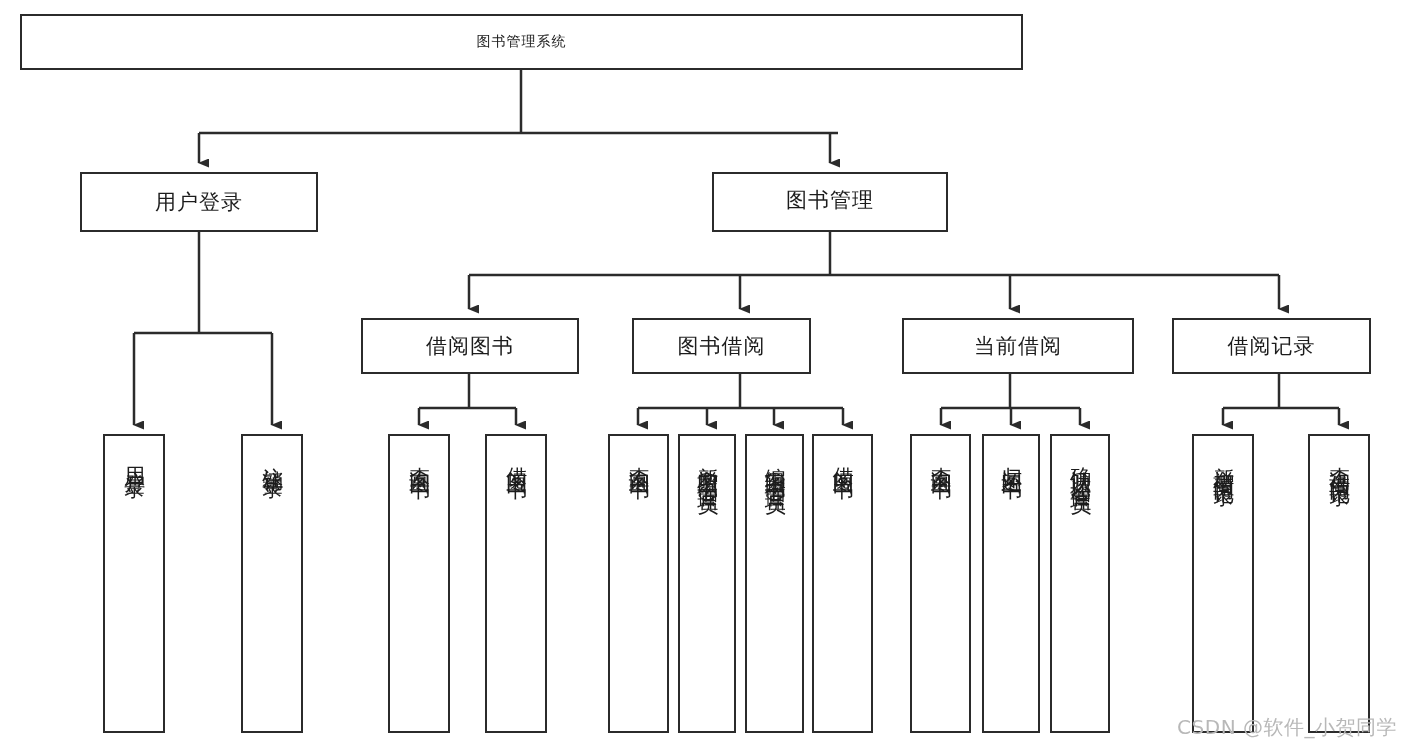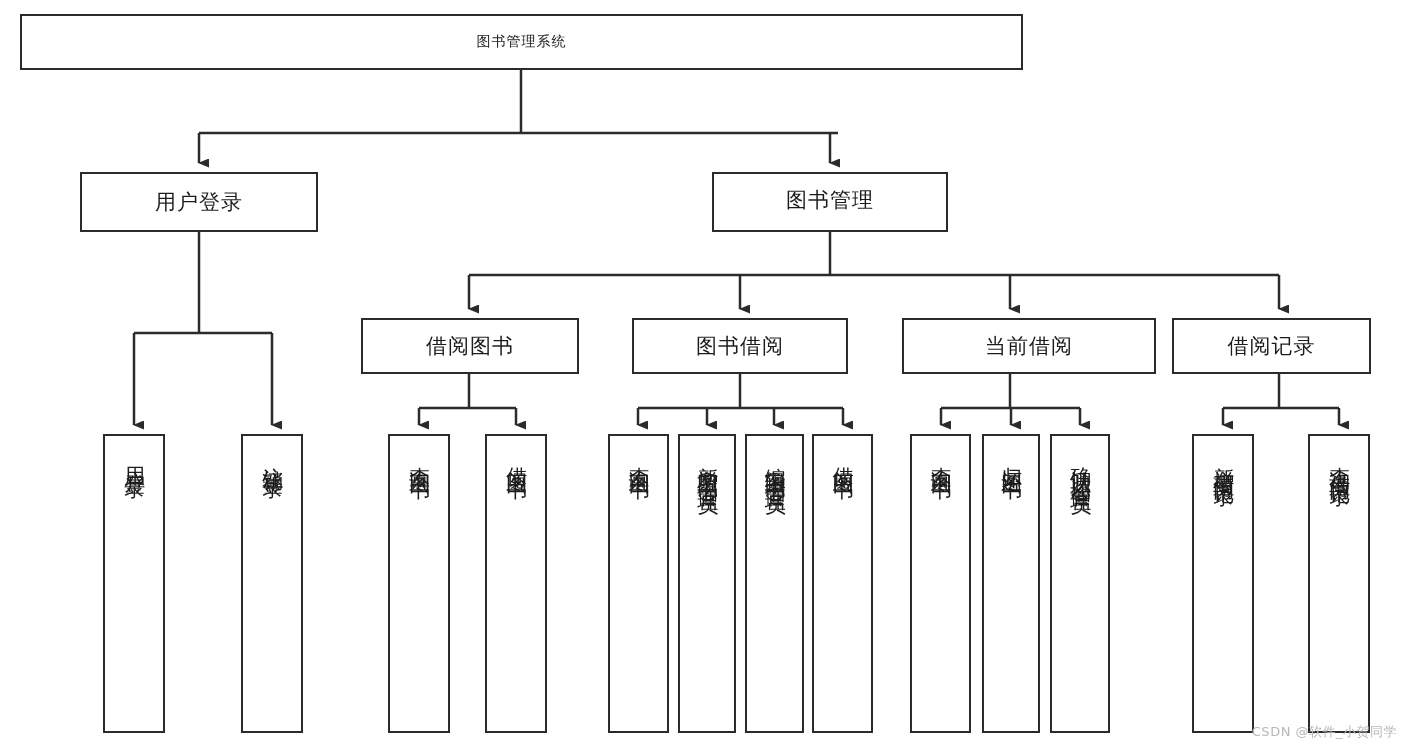--- a/index.html
+++ b/index.html
@@ -62,21 +62,21 @@
     line-height: 1.12;
     letter-spacing: 4px;
     white-space: normal;
     height: auto;
     max-height: 278px;
   }
   .watermark {
     position: absolute;
     right: 8px;
     bottom: 6px;
-    font-size: 13px;
+    font-size: 20px;
     color: #b8b8b8;
     letter-spacing: 0.5px;
     z-index: 5;
     white-space: nowrap;
   }
 </style>
 </head>
 <body>
 
 <div id="diagram-root">
@@ -138,24 +138,24 @@
   <div class="node node-level2" style="left:80px; top:172px; width:238px; height:60px;">
     <span class="node-label">用户登录</span>
   </div>
   <div class="node node-level2" style="left:712px; top:172px; width:236px; height:60px;font-family:Liberation Mono, monospace;">
     <span class="node-label">图书管理</span>
   </div>
 
   <div class="node node-level3" style="left:361px; top:318px; width:218px; height:56px;">
     <span class="node-label">借阅图书</span>
   </div>
-  <div class="node node-level3" style="left:632px; top:318px; width:216px; height:56px;">
+  <div class="node node-level3" style="left:632px; top:318px; width:179px; height:56px;">
     <span class="node-label">图书借阅</span>
   </div>
-  <div class="node node-level3" style="left:902px; top:318px; width:254px; height:56px;">
+  <div class="node node-level3" style="left:902px; top:318px; width:232px; height:56px;">
     <span class="node-label">当前借阅</span>
   </div>
   <div class="node node-level3" style="left:1172px; top:318px; width:199px; height:56px;">
     <span class="node-label">借阅记录</span>
   </div>
 
   <div class="node node-leaf" style="left:103px; top:434px; width:62px; height:299px;">
     <span class="node-label">用户登录</span>
   </div>
   <div class="node node-leaf" style="left:241px; top:434px; width:62px; height:299px;">

